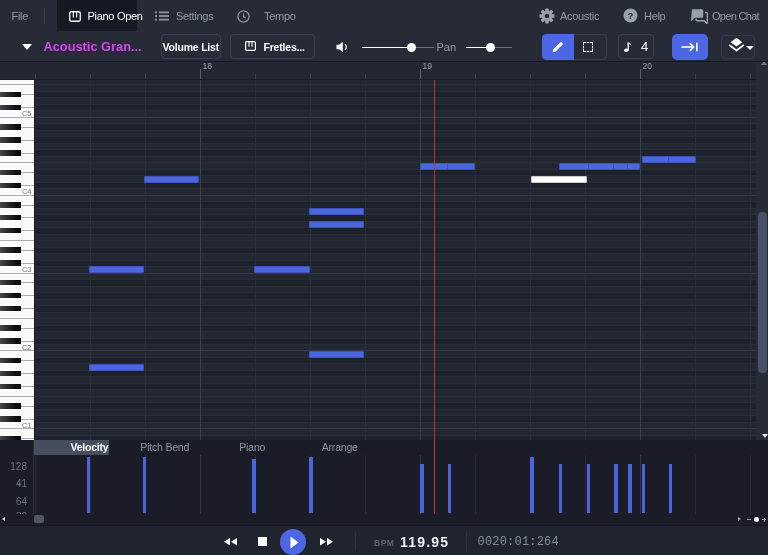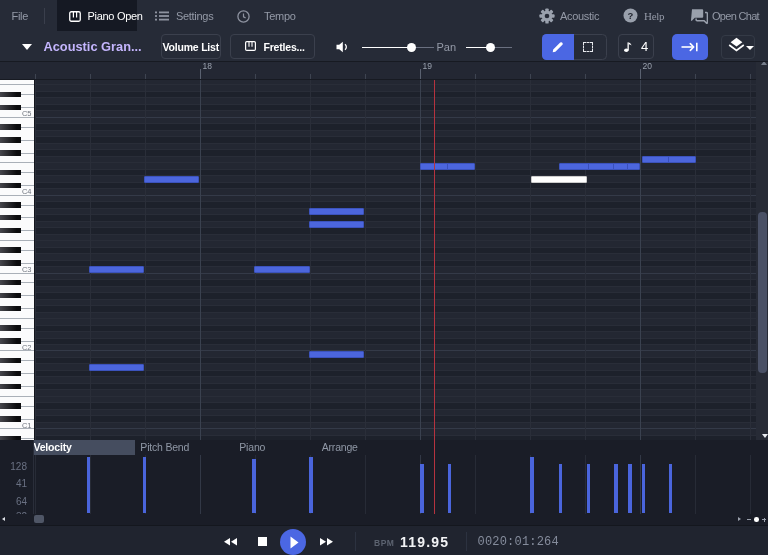--- a/index.html
+++ b/index.html
@@ -198,21 +198,21 @@
 <div class="abs" style="left:529.5px;top:11.5px;width:1px;height:5.5px;background:#3e4451;"></div>
 <div class="abs" style="left:584.5px;top:11.5px;width:1px;height:5.5px;background:#3e4451;"></div>
 <div class="abs" style="left:694.5px;top:11.5px;width:1px;height:5.5px;background:#3e4451;"></div>
 <div class="abs" style="left:749.5px;top:11.5px;width:1px;height:5.5px;background:#3e4451;"></div>
 </div>
 <div class="abs" style="left:755.5px;top:62px;width:12.5px;height:378px;background:#272b36;"></div>
 <div class="abs" style="left:757.5px;top:212px;width:9px;height:160.5px;background:#4a5166;border-radius:4px;"></div>
 <div class="abs" style="left:761px;top:60.8px;width:0;height:0;border-left:3.5px solid transparent;border-right:3.5px solid transparent;border-bottom:4px solid #767d8a;"></div>
 <div class="abs" style="left:761.5px;top:433.5px;width:0;height:0;border-left:3.5px solid transparent;border-right:3.5px solid transparent;border-top:4px solid #e8eaef;"></div>
 <div class="abs" style="left:0;top:440px;width:768px;height:84px;background:#1a1d27;overflow:hidden;">
-<div class="txt" style="left:33.5px;top:0;width:101px;height:14.5px;font-size:10.5px;letter-spacing:-0.2px;line-height:14.5px;text-align:left;background:#454d5f;color:#ffffff;font-weight:bold;">Velocity</div>
+<div class="txt" style="left:33.5px;top:0;width:75px;height:14.5px;font-size:10.5px;letter-spacing:-0.2px;line-height:14.5px;text-align:right;background:#454d5f;color:#ffffff;font-weight:bold;">Velocity</div>
 <div class="txt" style="left:121px;top:0;width:87.5px;height:14.5px;font-size:10.5px;letter-spacing:-0.2px;line-height:14.5px;text-align:center;color:#9098a6;">Pitch Bend</div>
 <div class="txt" style="left:208.5px;top:0;width:87.5px;height:14.5px;font-size:10.5px;letter-spacing:-0.2px;line-height:14.5px;text-align:center;color:#9098a6;">Piano</div>
 <div class="txt" style="left:296px;top:0;width:87.5px;height:14.5px;font-size:10.5px;letter-spacing:-0.2px;line-height:14.5px;text-align:center;color:#9098a6;">Arrange</div>
 <div class="abs" style="left:34.5px;top:14.5px;width:1px;height:59.5px;background:#272b36;"></div>
 <div class="abs" style="left:89.5px;top:14.5px;width:1px;height:59.5px;background:#272b36;"></div>
 <div class="abs" style="left:144.5px;top:14.5px;width:1px;height:59.5px;background:#272b36;"></div>
 <div class="abs" style="left:255.0px;top:14.5px;width:1px;height:59.5px;background:#272b36;"></div>
 <div class="abs" style="left:310.0px;top:14.5px;width:1px;height:59.5px;background:#272b36;"></div>
 <div class="abs" style="left:365.0px;top:14.5px;width:1px;height:59.5px;background:#272b36;"></div>
 <div class="abs" style="left:474.5px;top:14.5px;width:1px;height:59.5px;background:#272b36;"></div>
@@ -288,30 +288,30 @@
 <rect x="0.4" y="6.3" width="3" height="3.4" rx="0.9" transform="rotate(45 8 8)"></rect>
 <rect x="12.6" y="6.3" width="3" height="3.4" rx="0.9" transform="rotate(45 8 8)"></rect>
 </g>
 <circle cx="8" cy="8" r="2.3" fill="#262b37"></circle>
 </svg>
 <div class="txt" style="left:560px;top:10px;font-size:11px;letter-spacing:-0.3px;color:#949aa7;">Acoustic</div>
 <svg class="abs" style="left:623px;top:8px;" width="15" height="15" viewBox="0 0 15 15">
 <circle cx="7.5" cy="7.5" r="7" fill="#99a0ac"></circle>
 <text x="7.5" y="10.8" font-size="9.5" font-weight="bold" fill="#21252f" text-anchor="middle" font-family="Liberation Sans">?</text>
 </svg>
-<div class="txt" style="left:644px;top:10px;font-size:11px;letter-spacing:-0.3px;color:#949aa7;font-family:Liberation Serif, serif;">Help</div>
+<div class="txt" style="left:644px;top:10px;font-size:11px;letter-spacing:-0.3px;color:#949aa7;">Help</div>
 <svg class="abs" style="left:690.5px;top:8px;" width="17" height="16" viewBox="0 0 17 16">
 <path d="M1 1.2 h10.2 a1 1 0 0 1 1 1 v6.6 a1 1 0 0 1 -1 1 h-7.4 l-2.9 2.9 q-0.9 0.6 -0.9 -0.6 z" fill="#99a0ac"></path>
 <path d="M14 4.5 h1.4 a1 1 0 0 1 1 1 v9 q0 1.2 -0.9 0.6 l-2.4 -2.4 h-7 a1 1 0 0 1 -1 -1 v-1.2" fill="none" stroke="#99a0ac" stroke-width="1.5"></path>
 </svg>
 <div class="txt" style="left:712px;top:10px;font-size:11px;letter-spacing:-0.7px;color:#949aa7;">Open Chat</div>
 </div>
 <div class="abs" style="left:0;top:31px;width:768px;height:31px;background:#262b37;border-bottom:1px solid #171a22;box-sizing:border-box;">
 <div class="abs" style="left:21.5px;top:13px;width:0;height:0;border-left:5.5px solid transparent;border-right:5.5px solid transparent;border-top:6.5px solid #ffffff;"></div>
-<div class="txt" style="left:43.5px;top:8px;font-size:12.8px;font-weight:bold;color:#c4b5fd;">Acoustic Gran...</div>
+<div class="txt" style="left:43.5px;top:8px;font-size:12.8px;font-weight:bold;color:#d946ef;">Acoustic Gran...</div>
 <div class="abs" style="left:161px;top:3px;width:59.5px;height:24.5px;border:1px solid #3b404d;border-radius:4px;box-sizing:border-box;"></div>
 <div class="txt" style="left:161px;top:9.5px;width:59.5px;text-align:center;font-size:10.5px;letter-spacing:-0.2px;font-weight:bold;color:#ffffff;">Volume List</div>
 <div class="abs" style="left:230px;top:3px;width:85px;height:24.5px;border:1px solid #3b404d;border-radius:4px;box-sizing:border-box;"></div>
 <svg class="abs" style="left:245px;top:10px;" width="11" height="10" viewBox="0 0 11 10">
 <rect x="0.6" y="0.6" width="9.8" height="8.8" rx="1.2" fill="none" stroke="#ffffff" stroke-width="1.2"></rect>
 <line x1="4" y1="0.8" x2="4" y2="5.8" stroke="#ffffff" stroke-width="1.1"></line>
 <line x1="7" y1="0.8" x2="7" y2="5.8" stroke="#ffffff" stroke-width="1.1"></line>
 </svg>
 <div class="txt" style="left:263.5px;top:9.5px;font-size:10.5px;letter-spacing:-0.2px;font-weight:bold;color:#ffffff;">Fretles...</div>
 <svg class="abs" style="left:335.5px;top:10px;" width="14" height="12" viewBox="0 0 14 12">

